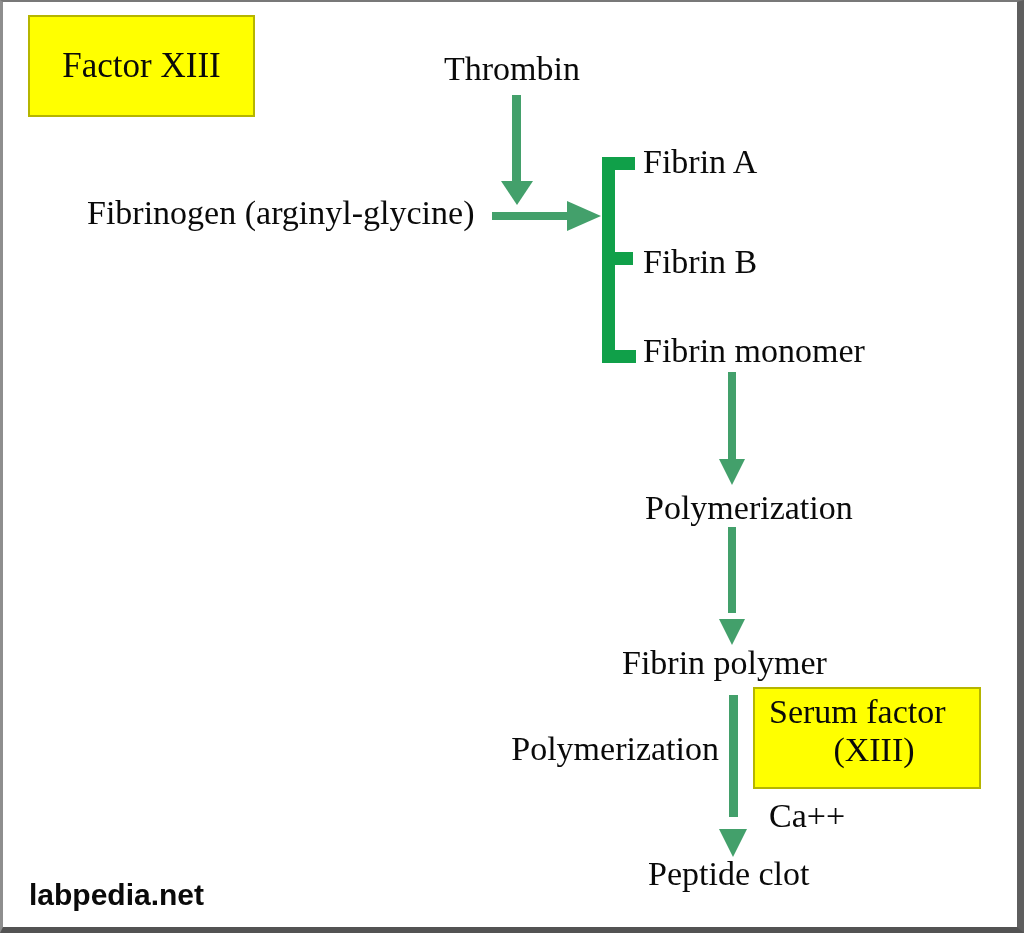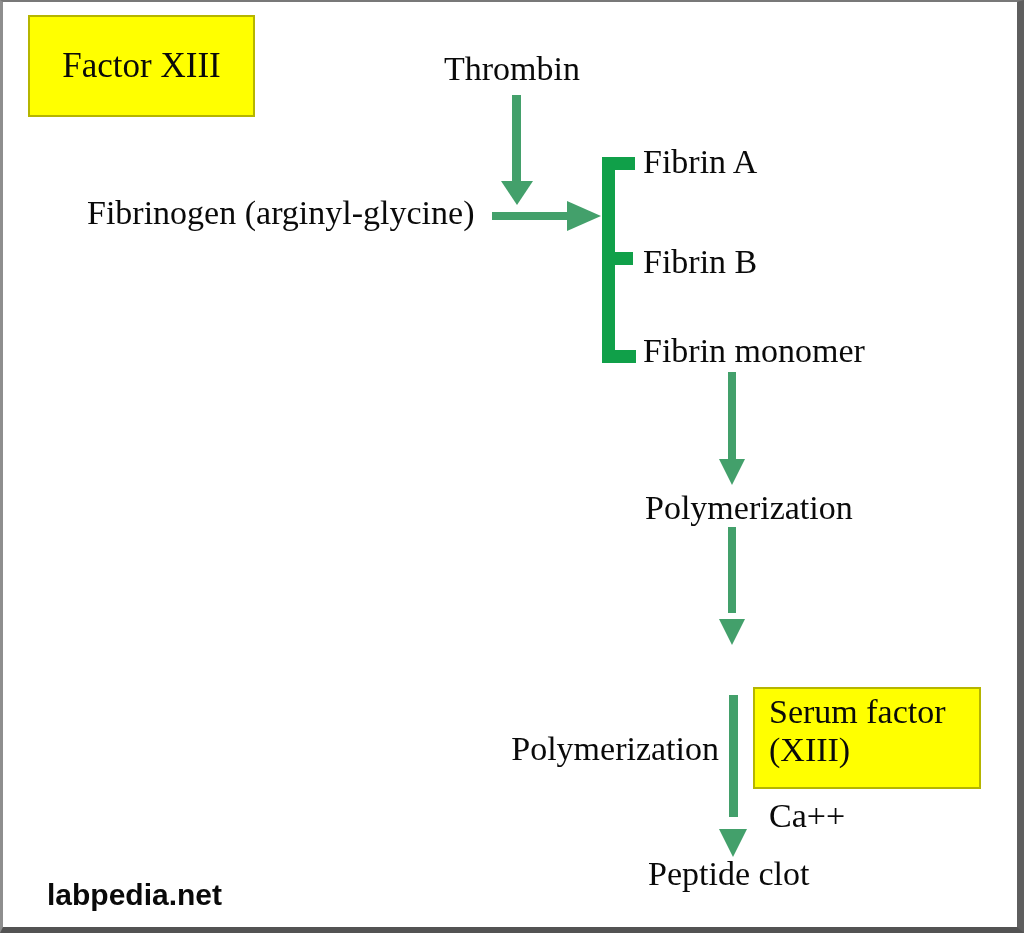--- a/index.html
+++ b/index.html
@@ -76,30 +76,31 @@
   <div class="lbl" style="left:640px;top:330px;">Fibrin monomer</div>
 
   <div class="shaft-v" style="left:725px;top:370px;width:8px;height:90px;"></div>
   <div class="head-down" style="left:716px;top:457px;border-left-width:13px;border-right-width:13px;"></div>
 
   <div class="lbl" style="left:642px;top:487px;">Polymerization</div>
 
   <div class="shaft-v" style="left:725px;top:525px;width:8px;height:86px;"></div>
   <div class="head-down" style="left:716px;top:617px;border-left-width:13px;border-right-width:13px;"></div>
 
+  <div class="lbl" style="left:619px;top:642px;">Fibrin polymer</div>
 
   <div class="shaft-v" style="left:726px;top:693px;width:9px;height:122px;"></div>
   <div class="head-down" style="left:716px;top:827px;border-left-width:14px;border-right-width:14px;border-top-width:28px;"></div>
 
   <div class="lbl" style="left:480px;top:728px;width:236px;text-align:right;">Polymerization</div>
 
   <div class="ybox" style="left:750px;top:685px;width:228px;height:102px;padding:4px 0 0 14px;">
     <div class="lbl" style="position:static;">Serum factor</div>
-    <div class="lbl" style="position:static;">(XIII)</div>
+    <div class="lbl" style="position:static;text-align:center;">(XIII)</div>
   </div>
 
   <div class="lbl" style="left:766px;top:795px;">Ca++</div>
 
   <div class="lbl" style="left:645px;top:853px;">Peptide clot</div>
 
-  <div class="watermark" style="left:44px;top:876px;">labpedia.net</div>
+  <div class="watermark" style="left:26px;top:876px;">labpedia.net</div>
 
 </div>
 
 </body></html>

